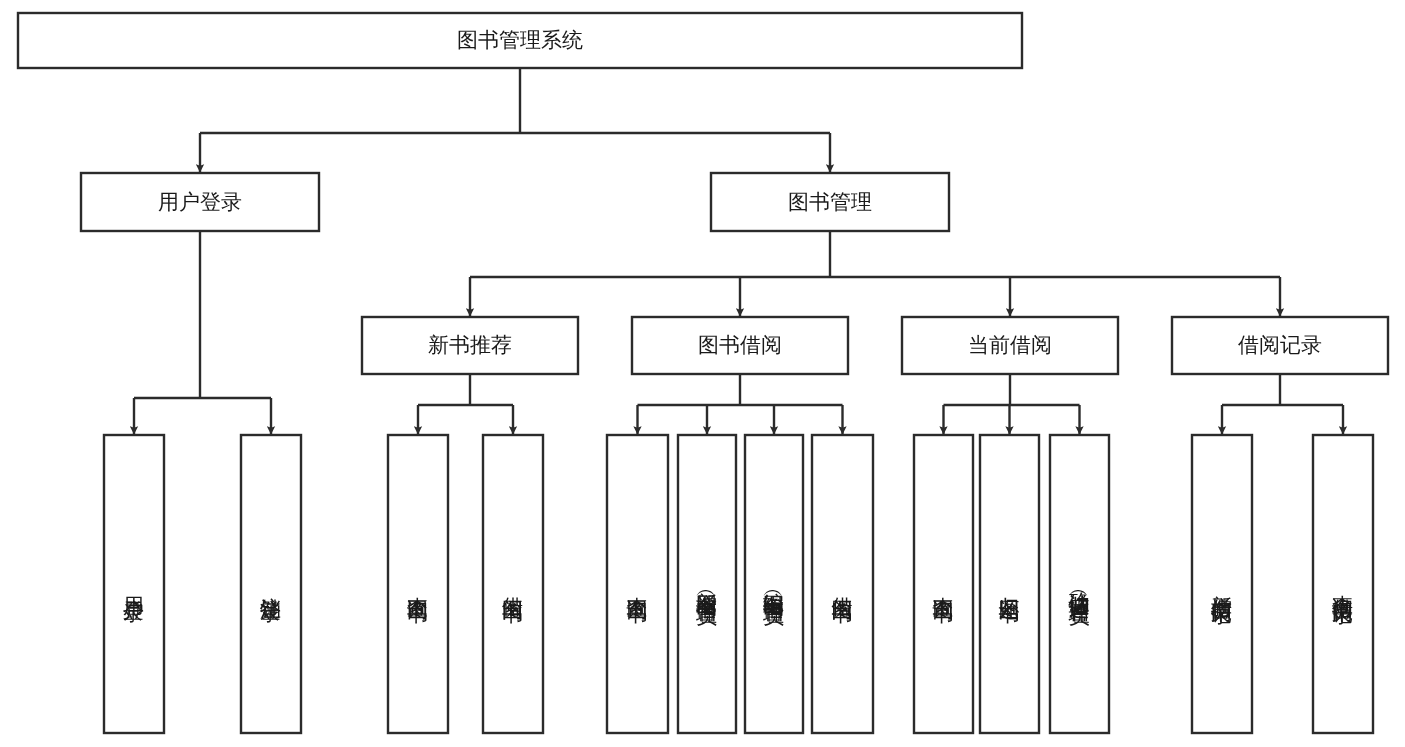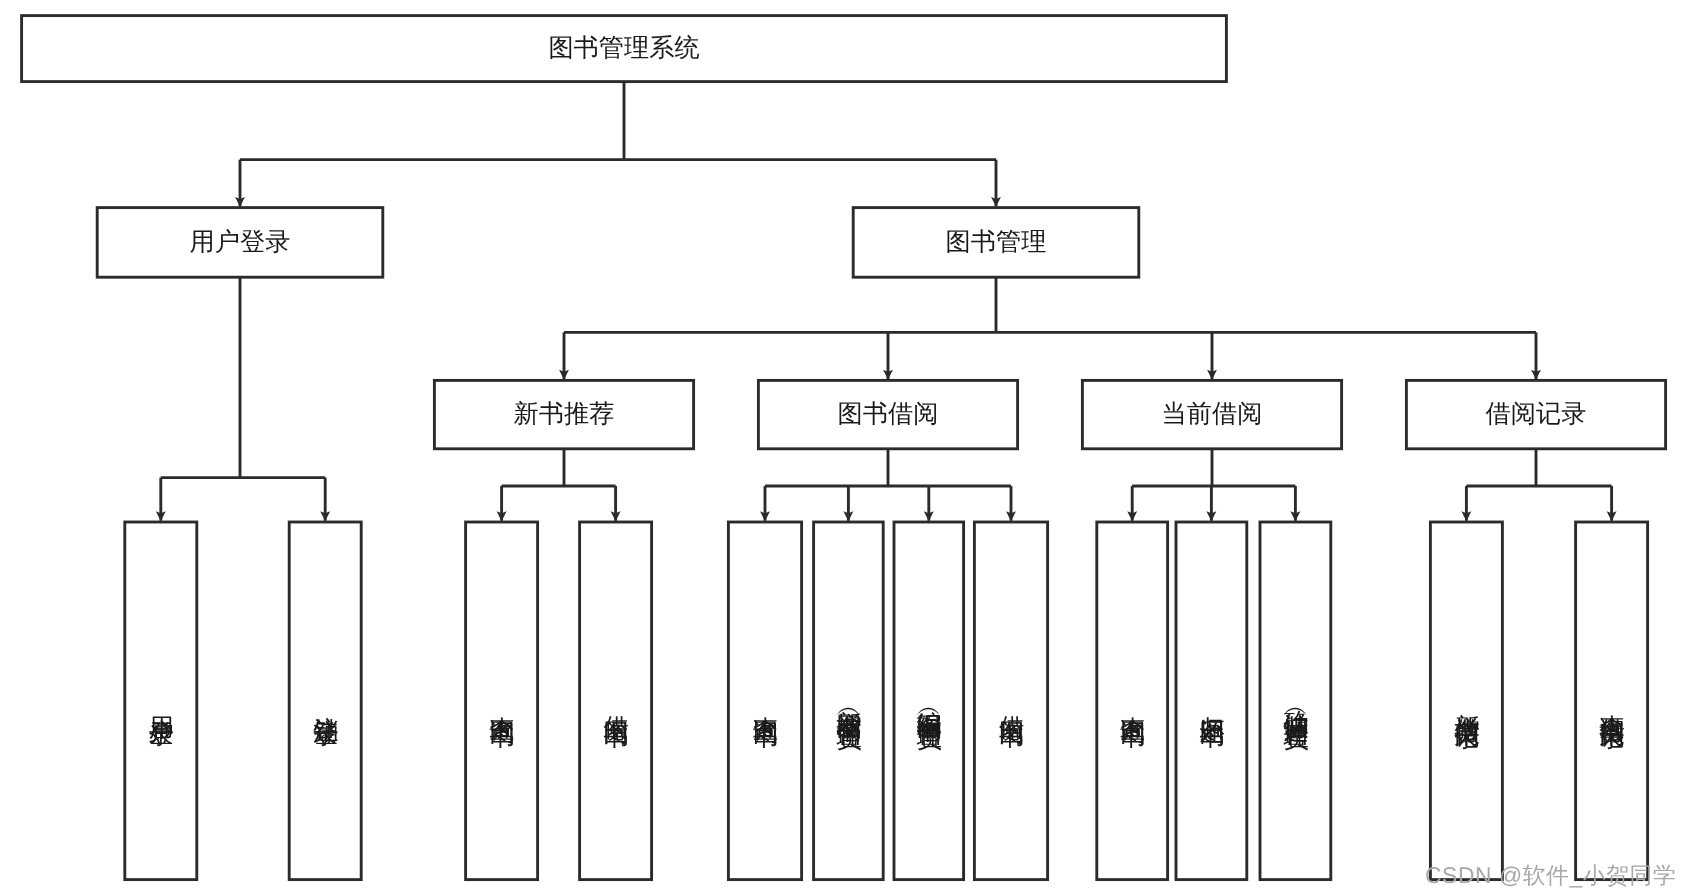--- a/index.html
+++ b/index.html
@@ -202,14 +202,13 @@
           <rect x="1192" y="435" width="60" height="298" class="node-rect"></rect>
           <foreignObject x="1192" y="435" width="60" height="298" class="vlabel-fo"><div xmlns="http://www.w3.org/1999/xhtml" class="vlabel">新增借阅记录</div></foreignObject>
         </g>
         <g>
           <rect x="1313" y="435" width="60" height="298" class="node-rect"></rect>
           <foreignObject x="1313" y="435" width="60" height="298" class="vlabel-fo"><div xmlns="http://www.w3.org/1999/xhtml" class="vlabel">查询借阅记录</div></foreignObject>
         </g>
       </g>
   </svg>
 
-  <div class="watermark">CSDN @软件_小贺同学</div>
 </div>
 
 </body></html>

